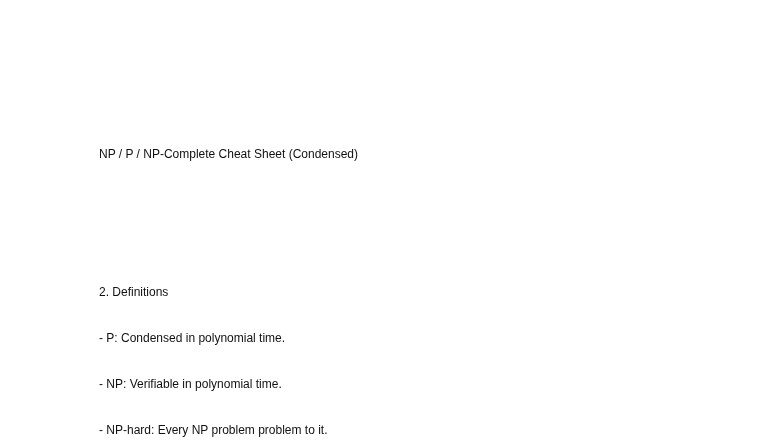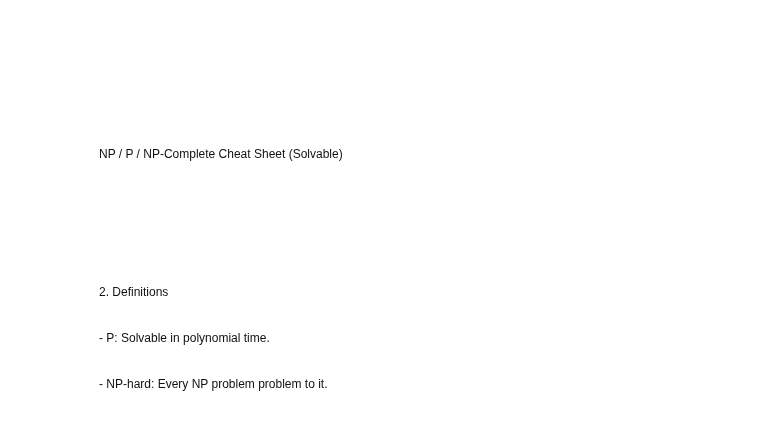--- a/index.html
+++ b/index.html
@@ -29,26 +29,27 @@
   }
   .blank {
     display: block;
     height: 15.35px;
   }
 </style>
 </head>
 <body>
 
 <div class="page">
-  <span class="line">NP / P / NP-Complete Cheat Sheet (Solvable)</span>
+  <span class="line">NP / P / NP-Complete Cheat Sheet (Condensed)</span>
   <span class="blank"></span>
 
   <div>
     <span class="line">2. Definitions</span>
-    <span class="line">- P: Solvable in polynomial time.</span>
+    <span class="line">- P: Condensed in polynomial time.</span>
+    <span class="line">- NP: Verifiable in polynomial time.</span>
     <span class="line">- NP-hard: Every NP problem problem to it.</span>
     
   </div>
   
 
   
   
 
   
   

